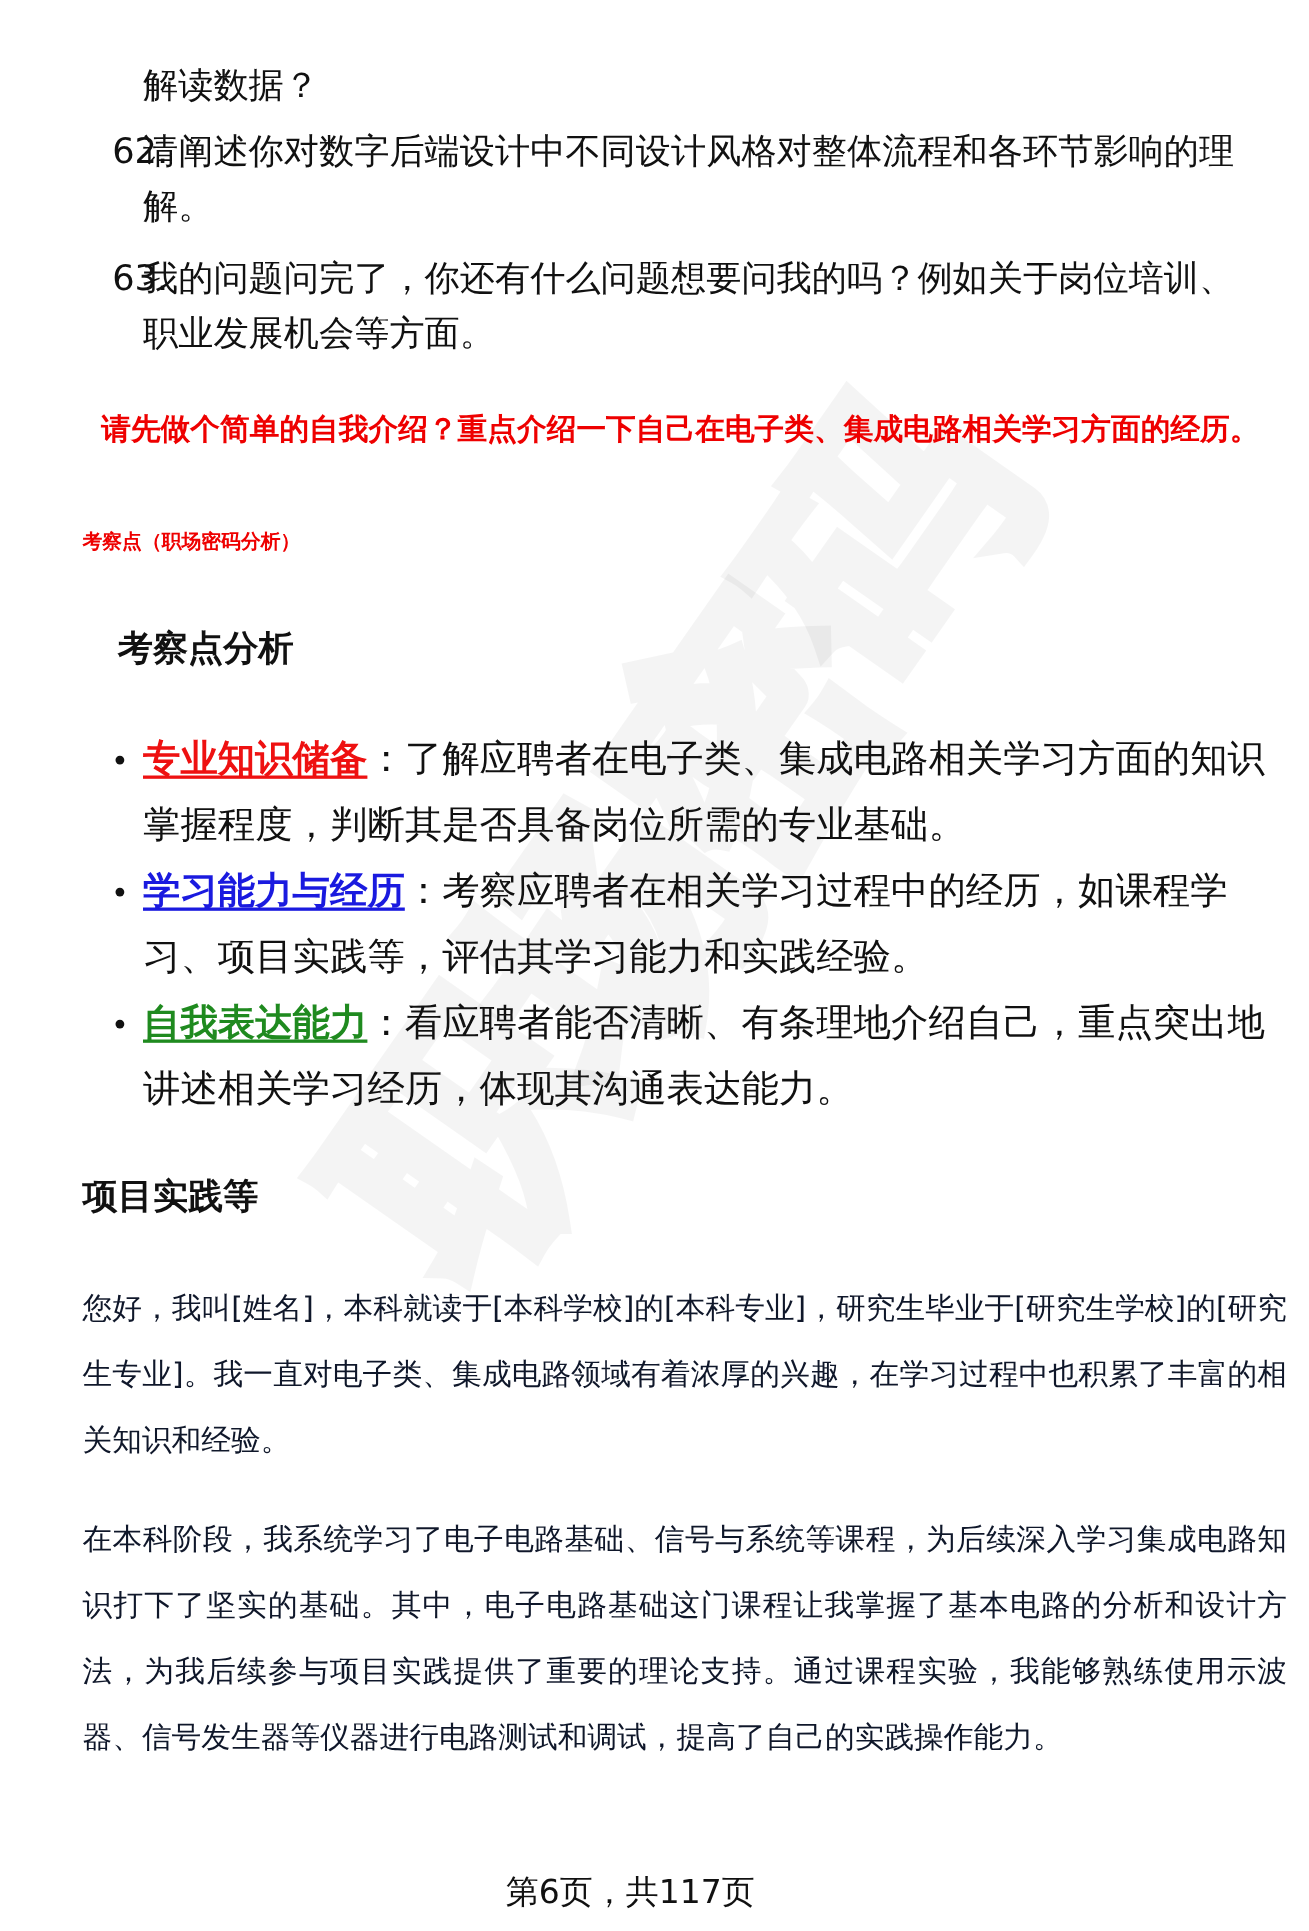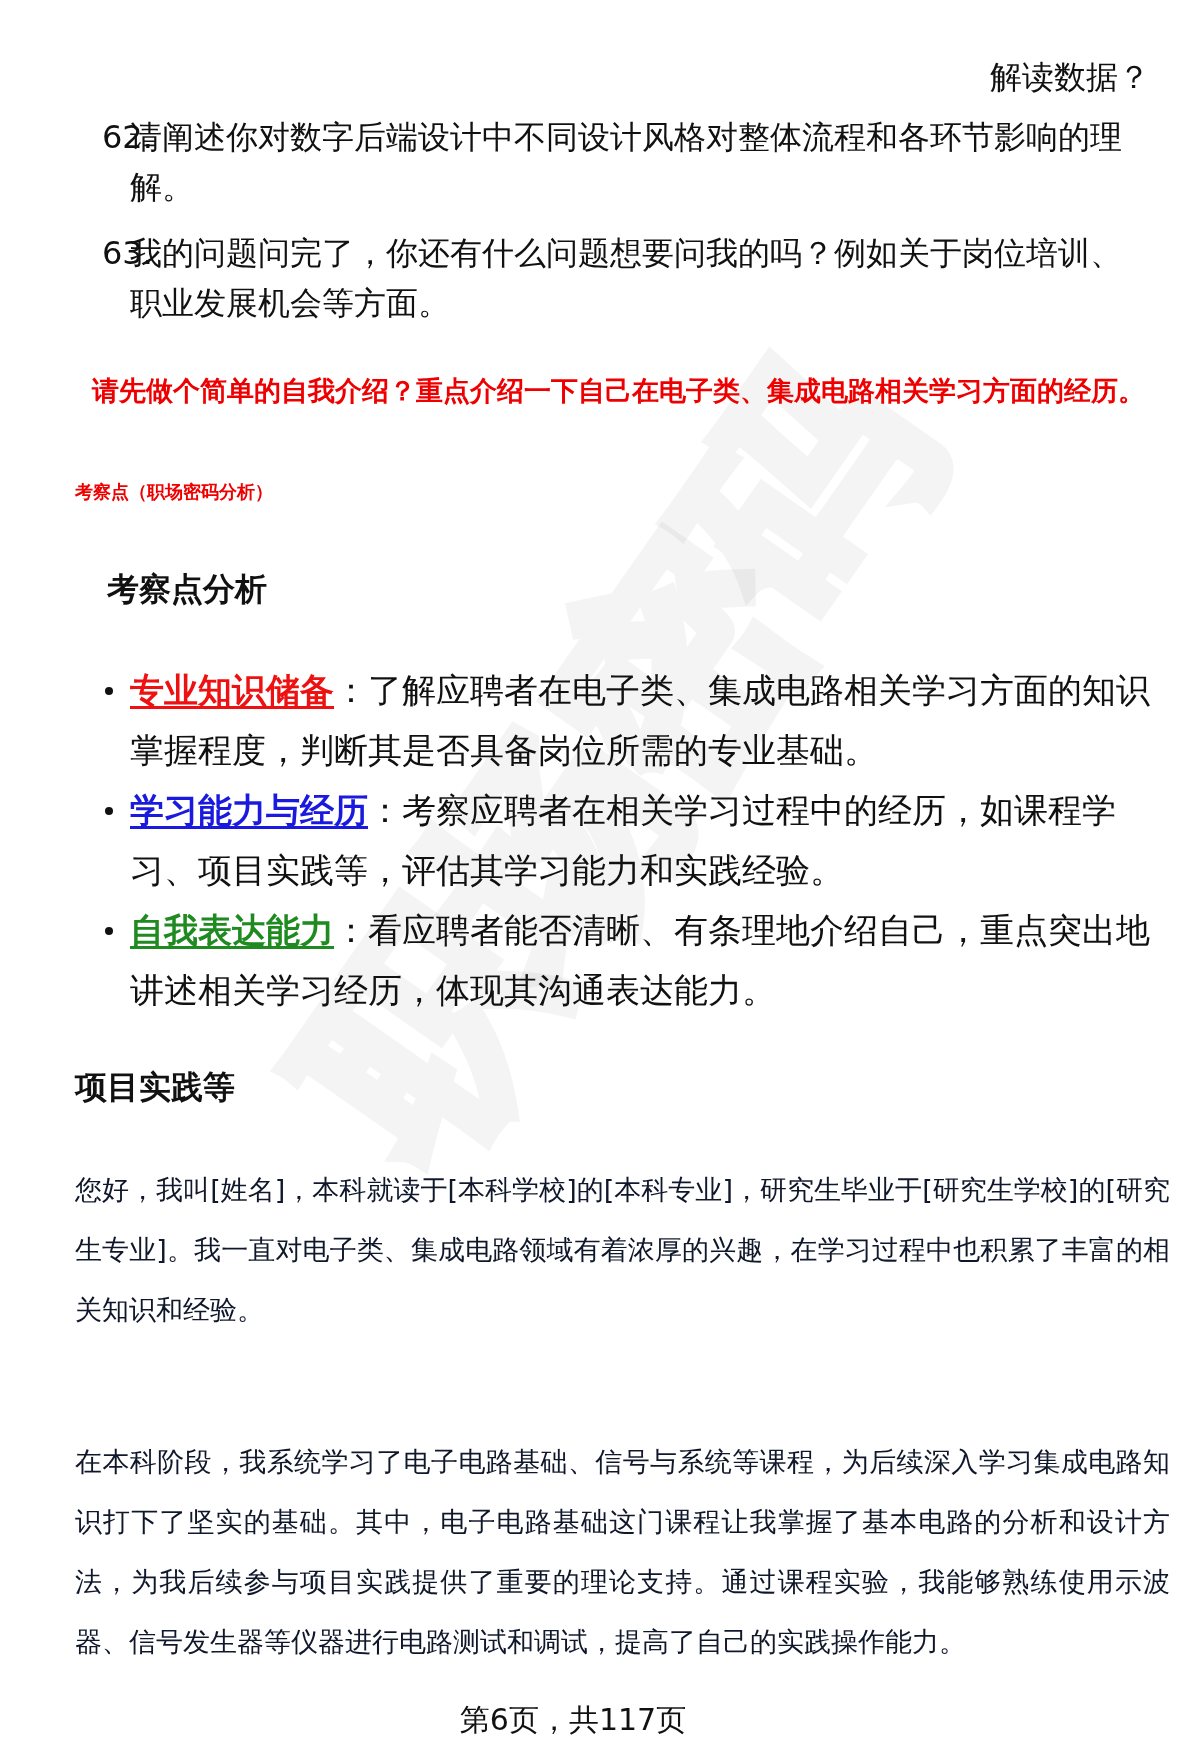--- a/index.html
+++ b/index.html
@@ -131,21 +131,21 @@
       color: #111;
     }
   </style>
 </head>
 <body>
 
 <div class="watermark">职场密码</div>
 
 <div class="content">
 
-  <div class="q-item" style="top:52px;text-align:right;">
+  <div class="q-item" style="top:52px;">
     <span class="q-text">解读数据？</span>
   </div>
 
   <div class="q-item" style="top:112px;">
     <span class="q-num">62.</span>
     <span class="q-text">请阐述你对数字后端设计中不同设计风格对整体流程和各环节影响的理解。</span>
   </div>
 
   <div class="q-item" style="top:228px;">
     <span class="q-num">63.</span>
@@ -168,16 +168,16 @@
     </li>
     <li class="bullet">
       <span class="dot"></span>
       <span class="kw green">自我表达能力</span><span>：</span><span>看应聘者能否清晰、有条理地介绍自己，重点突出地讲述相关学习经历，体现其沟通表达能力。</span>
     </li>
   </ul>
 
   <div class="h-section" style="top:1066px;">项目实践等</div>
 
   <div class="para" style="top:1160px;">您好，我叫[姓名]，本科就读于[本科学校]的[本科专业]，研究生毕业于[研究生学校]的[研究生专业]。我一直对电子类、集成电路领域有着浓厚的兴趣，在学习过程中也积累了丰富的相关知识和经验。</div>
-  <div class="para" style="top:1432px;">在本科阶段，我系统学习了电子电路基础、信号与系统等课程，为后续深入学习集成电路知识打下了坚实的基础。其中，电子电路基础这门课程让我掌握了基本电路的分析和设计方法，为我后续参与项目实践提供了重要的理论支持。通过课程实验，我能够熟练使用示波器、信号发生器等仪器进行电路测试和调试，提高了自己的实践操作能力。</div>
+  <div class="para" style="top:1370px;">在本科阶段，我系统学习了电子电路基础、信号与系统等课程，为后续深入学习集成电路知识打下了坚实的基础。其中，电子电路基础这门课程让我掌握了基本电路的分析和设计方法，为我后续参与项目实践提供了重要的理论支持。通过课程实验，我能够熟练使用示波器、信号发生器等仪器进行电路测试和调试，提高了自己的实践操作能力。</div>
 
   <div class="footer">第6页，共117页</div>
 </div>
 
 </body></html>

